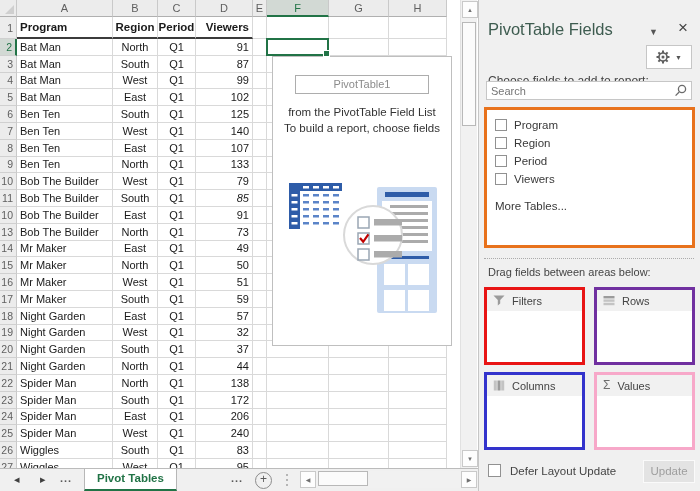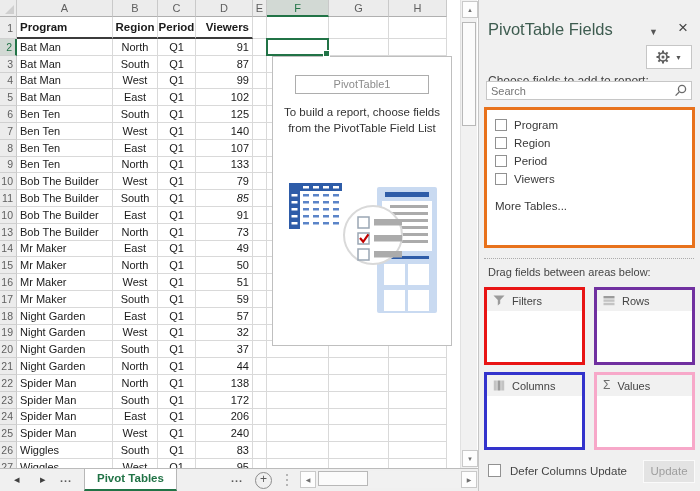--- a/index.html
+++ b/index.html
@@ -418,22 +418,22 @@
           <div class="cell " style="width: 14px;"></div>
           <div class="cell " style="width: 62px;"></div>
           <div class="cell " style="width: 60px;"></div>
           <div class="cell " style="width: 58px;"></div>
         </div>
       </div>
 
     <div id="ph">
       <div class="pt-name">PivotTable1</div>
       <div class="pt-msg">
+        <div>from the PivotTable Field List</div>
         <div>To build a report, choose fields</div>
-        <div>from the PivotTable Field List</div>
       </div>
       <svg class="ph-art" width="162" height="164" viewBox="0 0 162 164">
         <g>
           <rect x="10" y="6" width="53" height="46" fill="#fff"></rect>
           <rect x="10" y="6" width="53" height="8" fill="#2e5ca8"></rect>
           <rect x="10" y="6" width="11" height="46" fill="#2e5ca8"></rect>
           <g fill="#ffffff">
             <rect x="24" y="9" width="6" height="2.5"></rect>
               <rect x="34" y="9" width="6" height="2.5"></rect>
             <rect x="44" y="9" width="6" height="2.5"></rect>
@@ -626,17 +626,17 @@
           <div class="area-head">
             <span class="area-icon">
               <span class="sigma">Σ</span>
             </span>
             <span class="area-label">Values</span>
           </div>
           <div class="area-body"></div>
         </div>
       </div>
     <div class="defer-cb"></div>
-    <div class="defer-label">Defer Columns Update</div>
+    <div class="defer-label">Defer Layout Update</div>
     <div class="update-btn">Update</div>
   </div>
 
 </div>
 
 </body></html>

